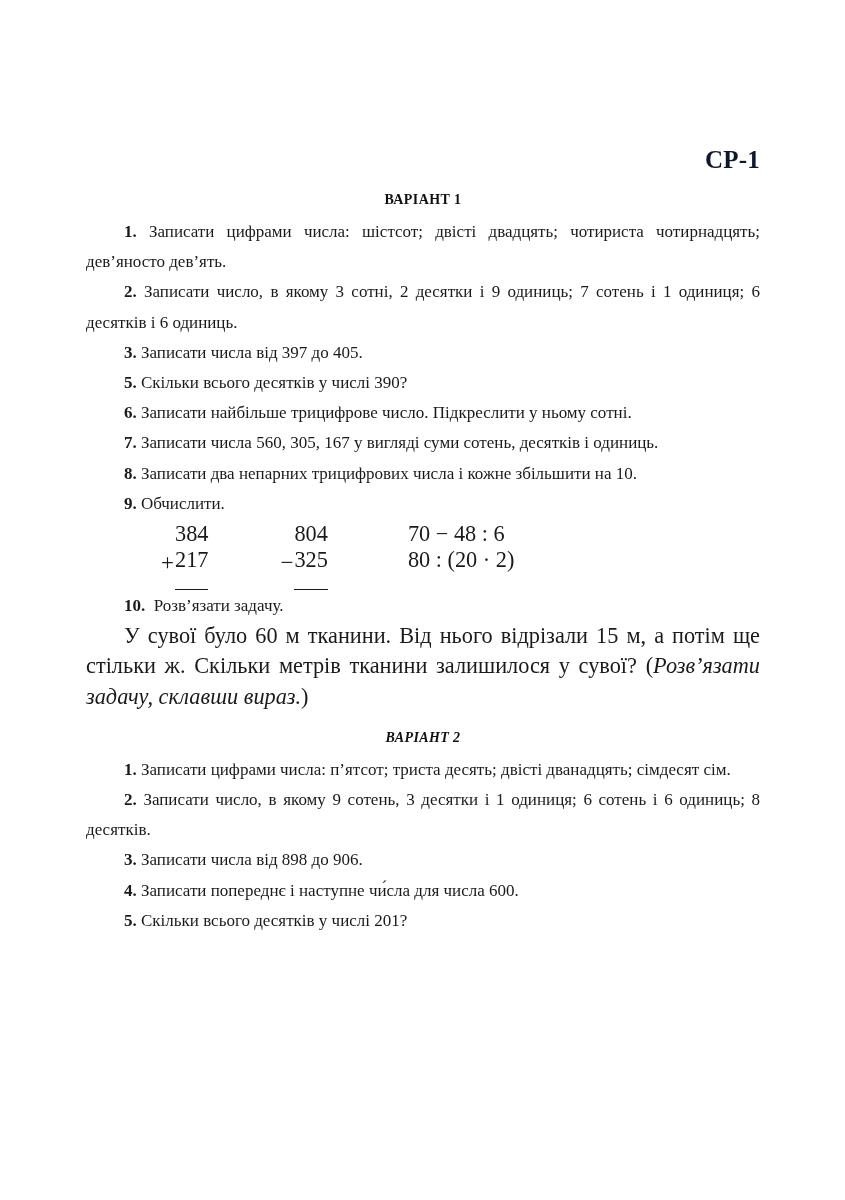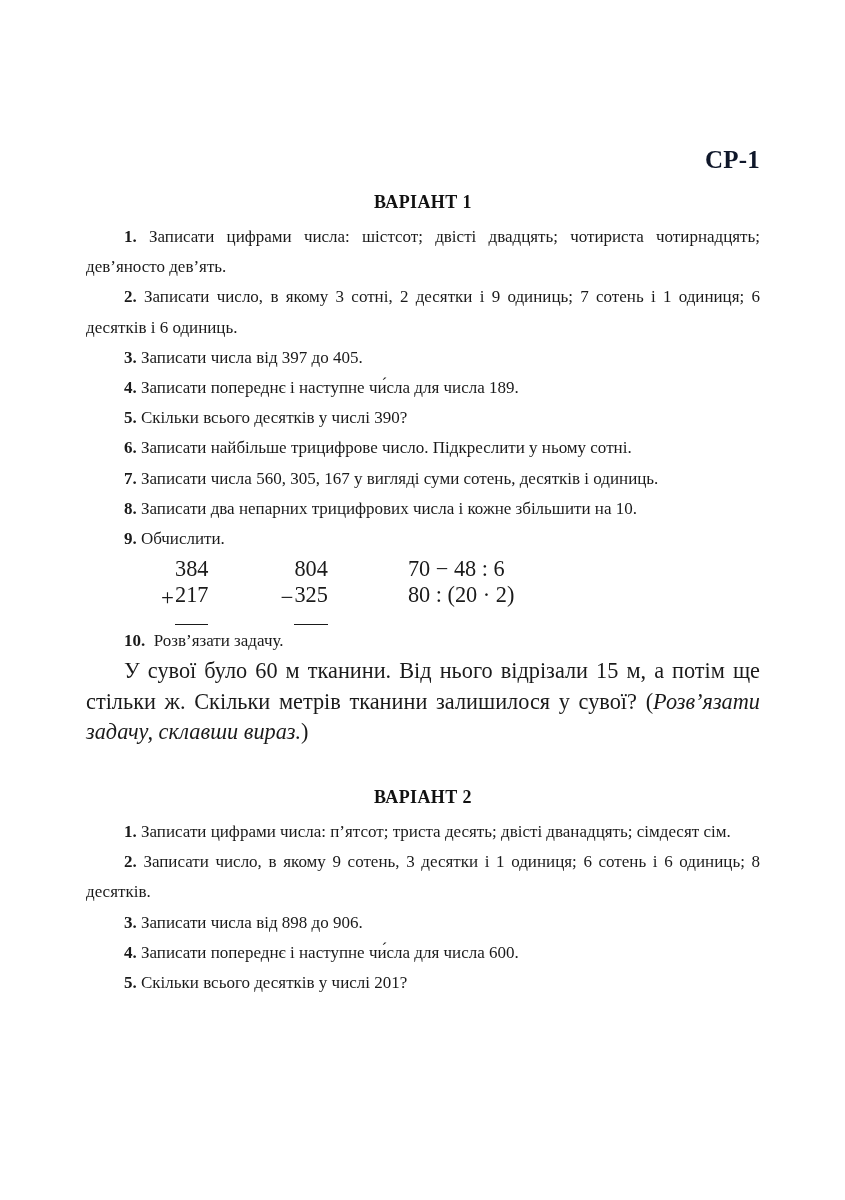--- a/index.html
+++ b/index.html
@@ -35,28 +35,29 @@
   .content {
     position: absolute;
     left: 86px;
     top: 192px;
     width: 674px;
   }
 
   
   .variant-title {
     text-align: center;
-    font-size: 18px;
+    font-size: 14px;
     font-weight: bold;
     letter-spacing: 0.4px;
     margin: 0 0 9px 0;
     color: #111111;
   }
   .variant-block + .variant-block .variant-title {
-    margin-top: 40px;
+    margin-top: 18px;
+    font-style: italic;
   }
 
   
   .task {
     font-size: 17px;
     line-height: 30.2px;
     margin: 0;
     text-indent: 38px;
     text-align: justify;
     text-justify: inter-word;
@@ -140,24 +141,20 @@
       <p class="task">
         <span class="task-num">2.</span>
         <span>Записати число, в якому 3 сотні, 2 десятки і 9 одиниць; 7 сотень і 1 одиниця; 6 десятків і 6 одиниць.</span>
       </p>
 
       <p class="task no-justify">
         <span class="task-num">3.</span>
         <span>Записати числа від 397 до 405.</span>
       </p>
 
-      <p class="task no-justify">
-        <span class="task-num">4.</span>
-        <span>Записати попереднє і наступне чи́сла для числа 189.</span>
-      </p>
 
       <p class="task no-justify">
         <span class="task-num">5.</span>
         <span>Скільки всього десятків у числі 390?</span>
       </p>
 
       <p class="task">
         <span class="task-num">6.</span>
         <span>Записати найбільше трицифрове число. Підкреслити у ньому сотні.</span>
       </p>

